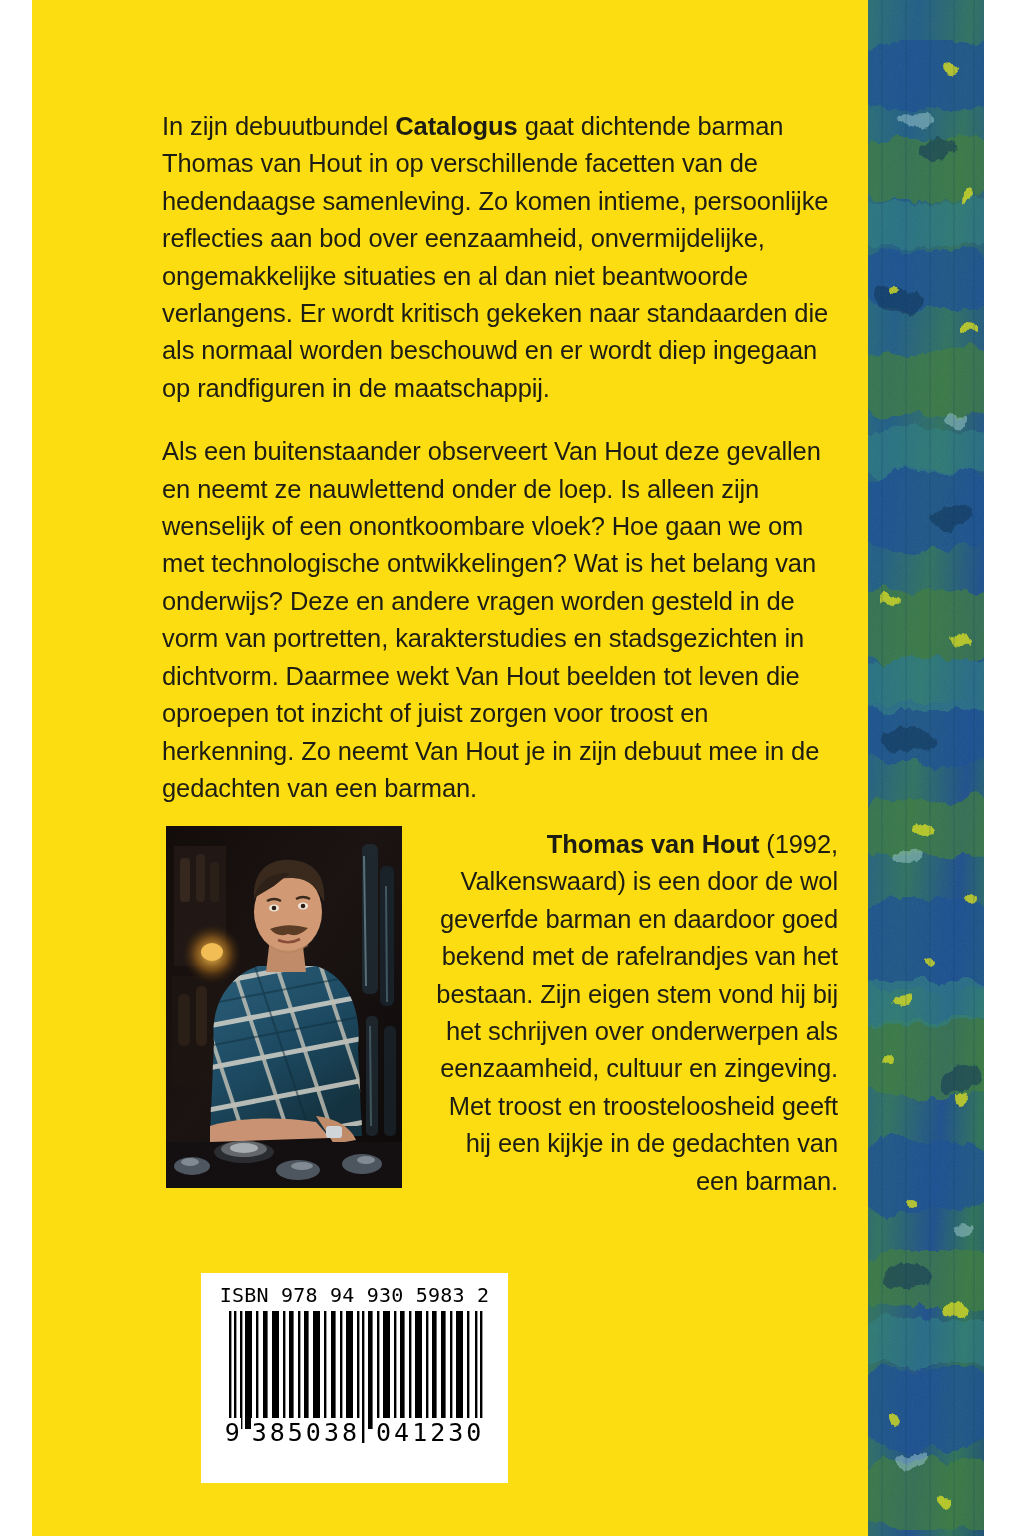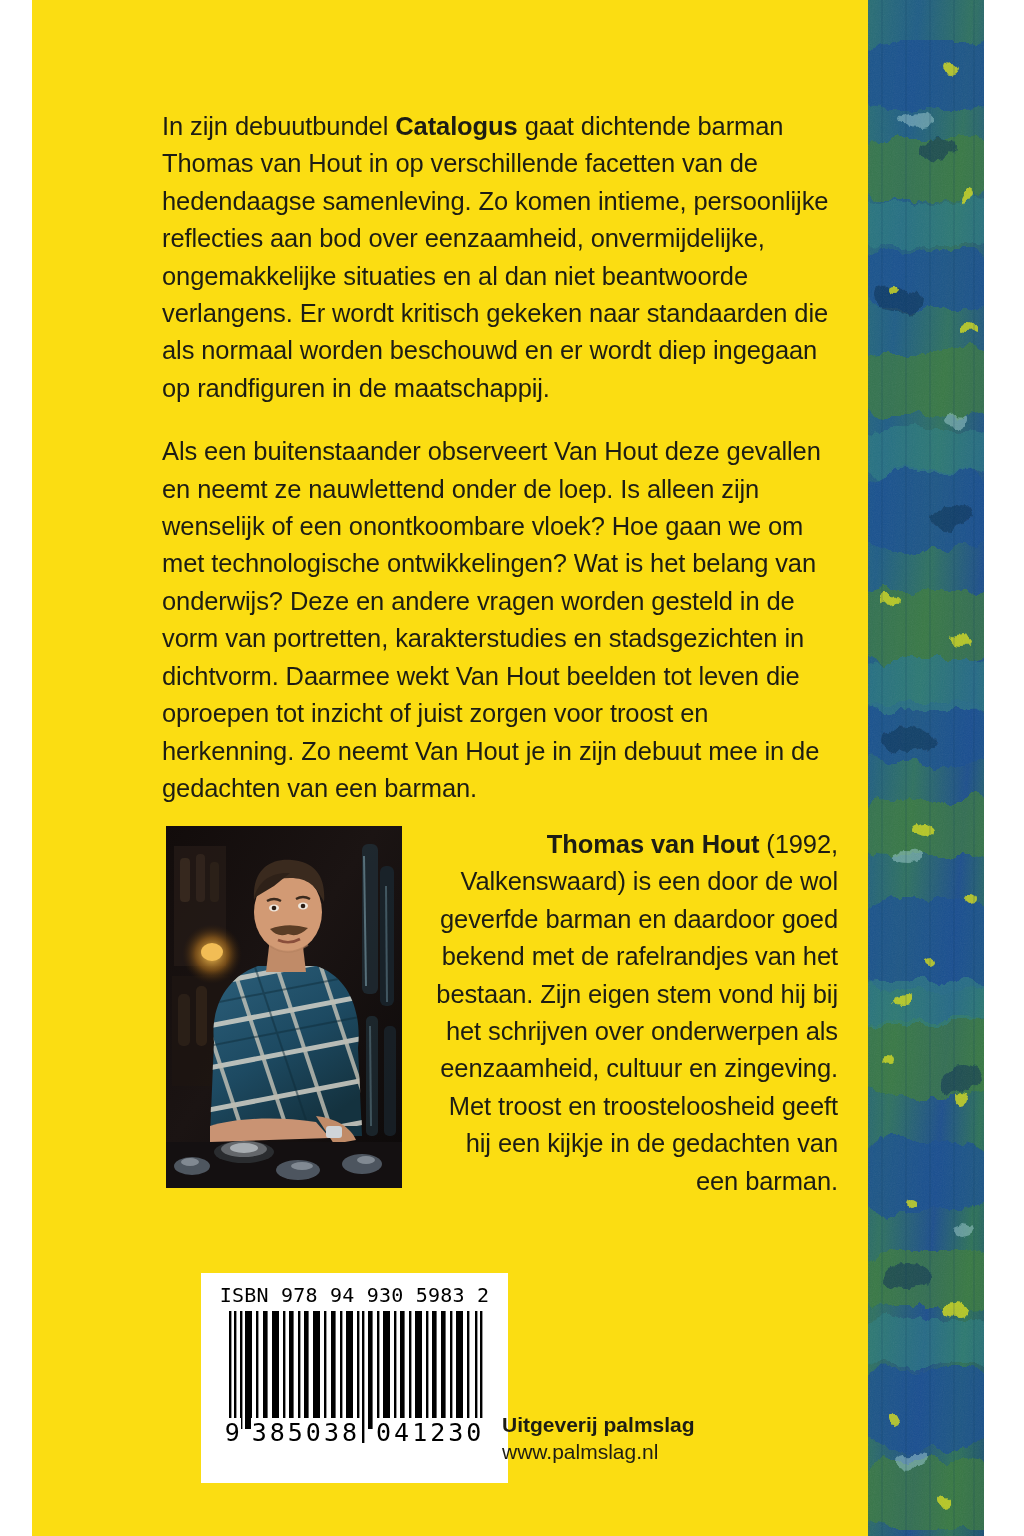--- a/index.html
+++ b/index.html
@@ -334,24 +334,20 @@
           <rect x="267" y="0" width="2.4" height="132"></rect>
         </g>
       </svg>
       <div class="barcode-digits">
         <span class="bc-lead">9</span>
         <span class="bc-left">385038</span>
         <span class="bc-right">041230</span>
       </div>
     </div>
 
-    <div class="publisher">
-      <div class="pub-name">Uitgeverij palmslag</div>
-      <div class="pub-url">www.palmslag.nl</div>
-    </div>
 
   </div>
 
   <div class="spine-strip">
     <svg viewBox="0 0 116 1536" preserveAspectRatio="none">
       <defs>
         <linearGradient id="spineBase" x1="0" y1="0" x2="1" y2="1">
           <stop offset="0%" stop-color="#2a6f74"></stop>
           <stop offset="22%" stop-color="#1f5d86"></stop>
           <stop offset="45%" stop-color="#2f7160"></stop>

